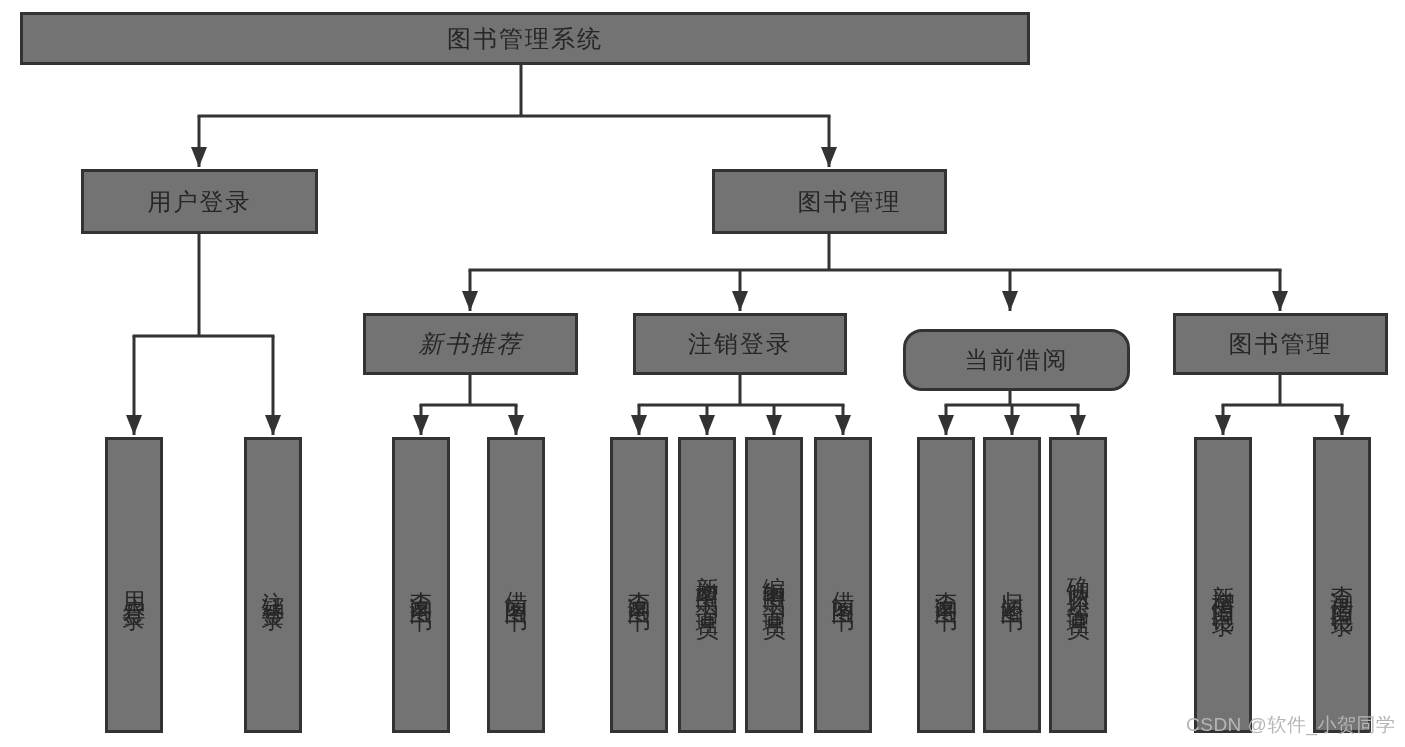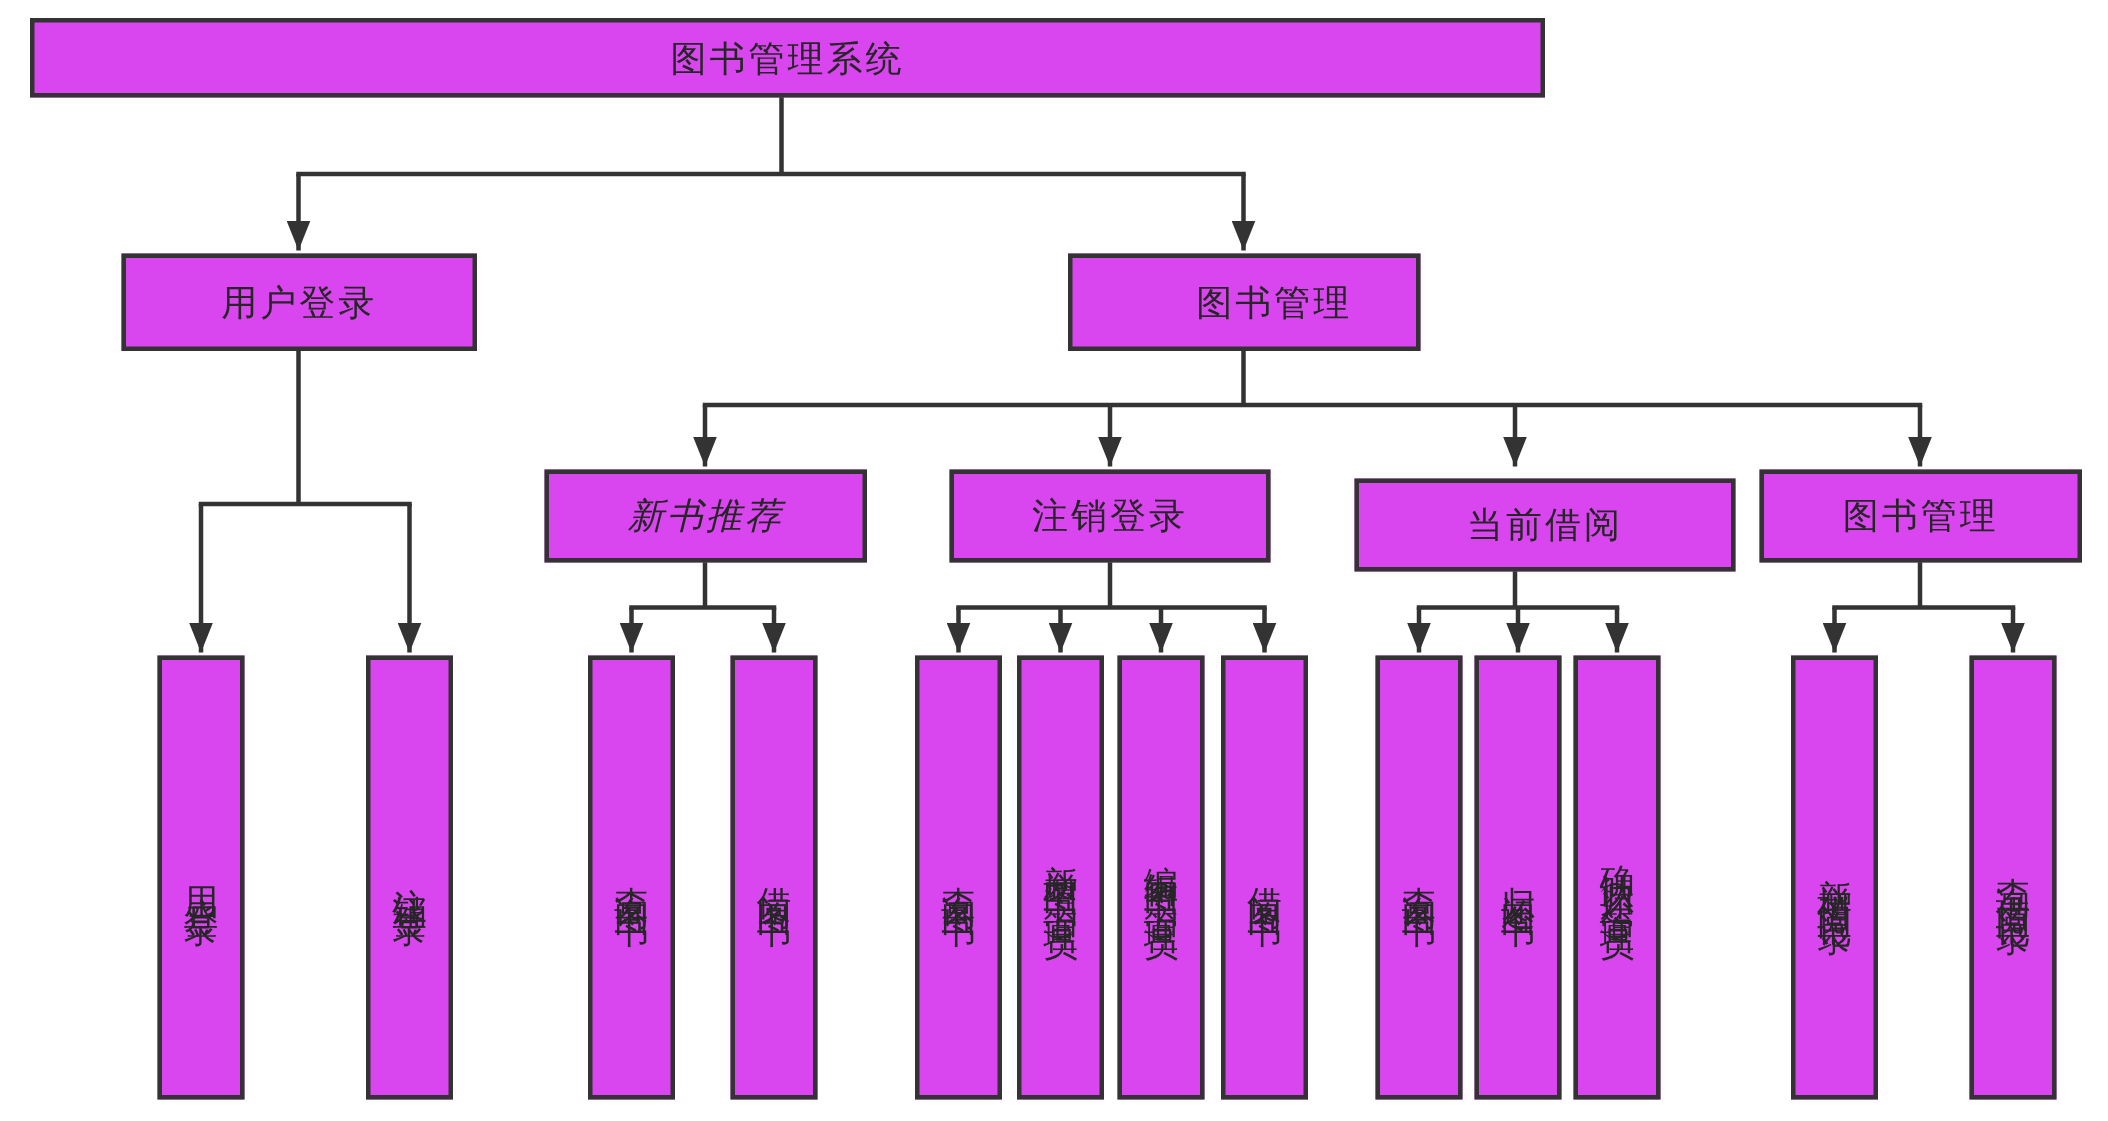--- a/index.html
+++ b/index.html
@@ -13,21 +13,21 @@
   }
   .connectors {
     position: absolute;
     left: 0; top: 0;
     width: 1405px; height: 747px;
     pointer-events: none;
   }
   .node {
     position: absolute;
     box-sizing: border-box;
-    background: #d946ef;
+    background: #737373;
     border: 3px solid #333333;
     color: #262626;
     display: flex;
     align-items: center;
     justify-content: center;
     text-align: center;
     z-index: 2;
   }
   .node.h {
     font-size: 24px;
@@ -107,21 +107,21 @@
   <div class="node h" style="left:712px; top:169px; width:235px; height:65px;padding-left:40px;">
     <span class="lbl">图书管理</span>
   </div>
 
   <div class="node h" style="left:363px; top:313px; width:215px; height:62px;font-style:italic;">
     <span class="lbl">新书推荐</span>
   </div>
   <div class="node h" style="left:633px; top:313px; width:214px; height:62px;">
     <span class="lbl">注销登录</span>
   </div>
-  <div class="node h" style="left:903px; top:319px; width:254px; height:62px;">
+  <div class="node h" style="left:903px; top:329px; width:227px; height:62px;border-radius:19px;">
     <span class="lbl">当前借阅</span>
   </div>
   <div class="node h" style="left:1173px; top:313px; width:215px; height:62px;">
     <span class="lbl">图书管理</span>
   </div>
 
   <div class="node v" style="left:105px; top:437px; width:58px; height:296px;">
     <span class="lbl">用户登录</span>
   </div>
   <div class="node v" style="left:244px; top:437px; width:58px; height:296px;">
@@ -154,14 +154,15 @@
   <div class="node v" style="left:1049px; top:437px; width:58px; height:296px;">
     <span class="lbl">确认归还（管理员）</span>
   </div>
   <div class="node v" style="left:1194px; top:437px; width:58px; height:296px;">
     <span class="lbl">新增借阅记录</span>
   </div>
   <div class="node v" style="left:1313px; top:437px; width:58px; height:296px;">
     <span class="lbl">查询借阅记录</span>
   </div>
 
+  <div class="watermark">CSDN @软件_小贺同学</div>
 
 </div>
 
 </body></html>

